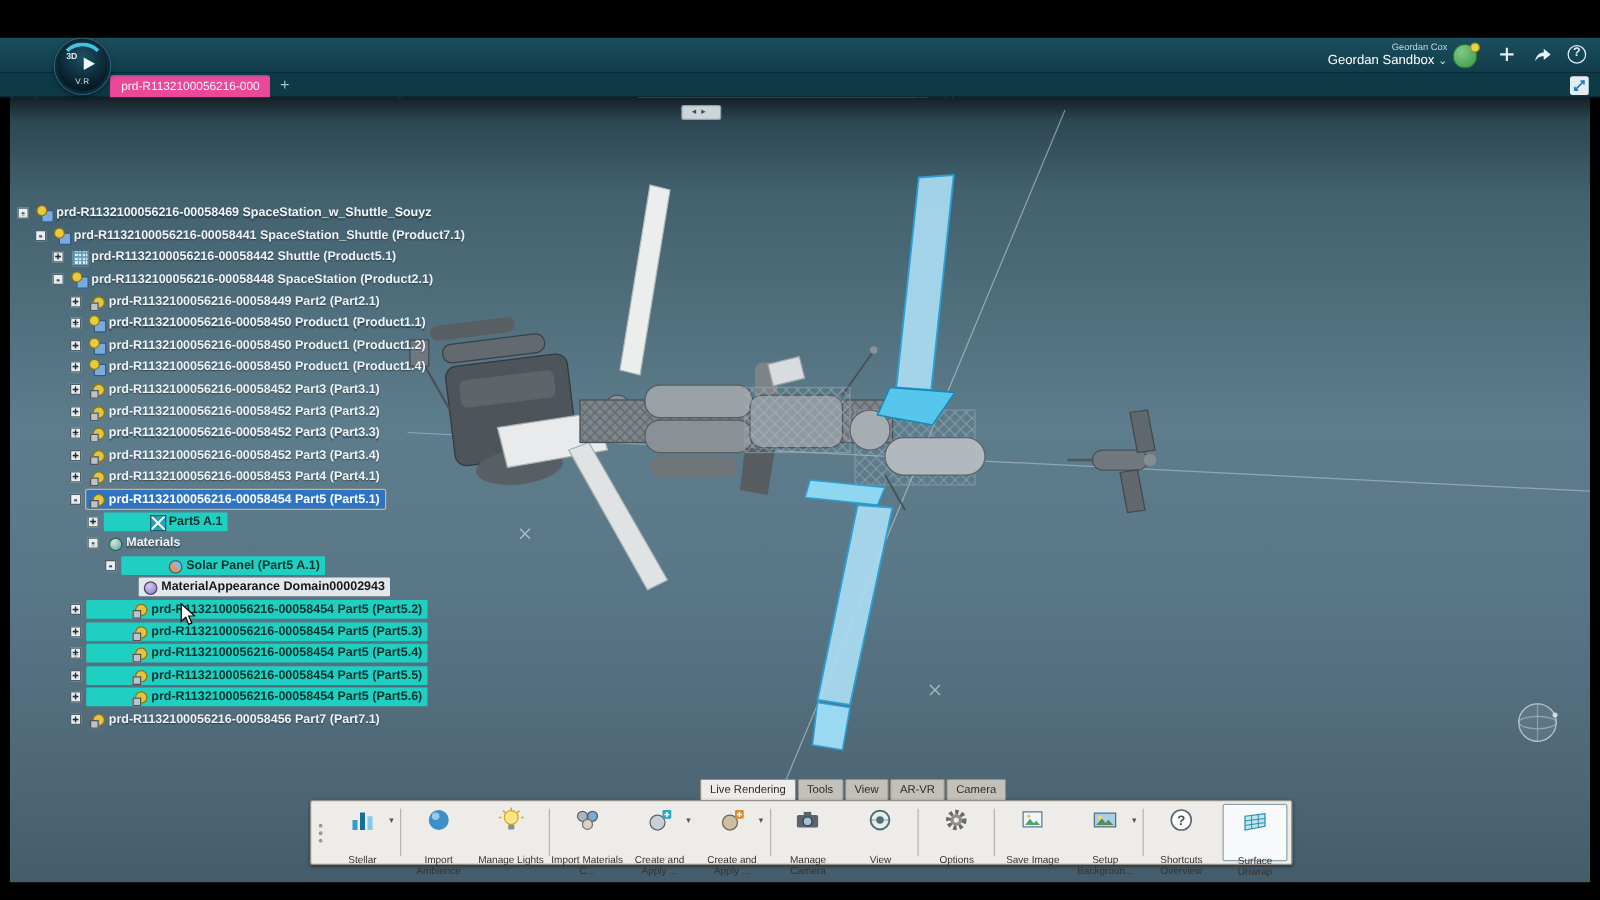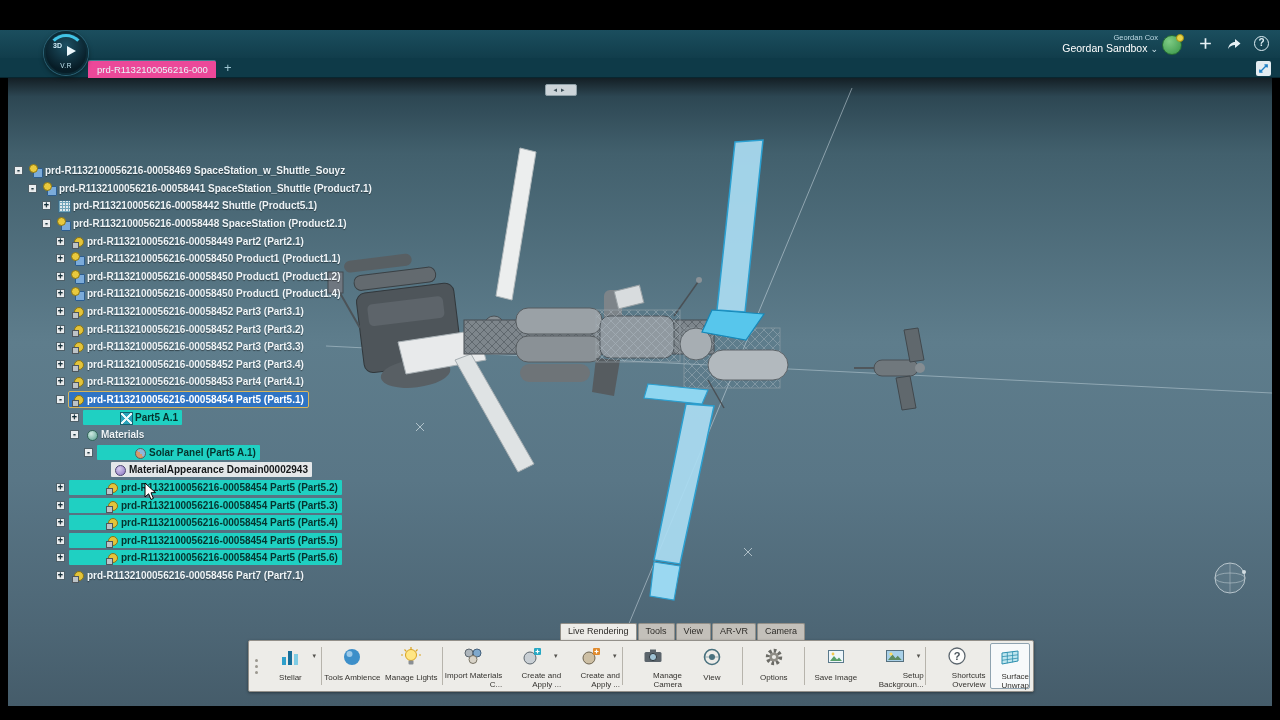--- a/index.html
+++ b/index.html
@@ -102,23 +102,23 @@
   .abtab.active{background:#edece8;}
   .toolbar{position:absolute;left:248px;top:640px;width:786px;height:52px;background:#edece8;
            border:1px solid #93908a;border-radius:2px;display:flex;align-items:stretch;
            padding:2px 3px;z-index:7;box-shadow:0 1px 3px rgba(0,0,0,.4);}
   .grip{width:9px;display:flex;flex-direction:column;justify-content:center;align-items:center;gap:3px;flex:none;}
   .grip i{width:3px;height:3px;border-radius:50%;background:#9b988f;}
   .tool{flex:1 1 0;min-width:0;display:flex;flex-direction:column;align-items:center;padding-top:2px;position:relative;}
   .ticn{height:24px;display:flex;align-items:center;justify-content:center;position:relative;}
   .tool .dd{position:absolute;top:9px;right:4px;font-size:7px;color:#55534e;}
   .tool .dd::before{content:"\25BE";}
-  .tlbl{font-size:8px;line-height:9px;color:#34322e;text-align:right;margin-top:4px;max-width:58px;}
+  .tlbl{font-size:8px;line-height:9px;color:#34322e;text-align:center;margin-top:16px;max-width:58px;}
   .tsep{width:1px;background:#b7b4ac;margin:4px 1px;flex:none;}
-  .unwrap-box{flex:none;width:40px;margin-left:4px;border:1px solid #8fa3b0;background:#f7f9fa;
+  .unwrap-box{flex:none;width:52px;margin-left:4px;border:1px solid #8fa3b0;background:#f7f9fa;
               border-radius:2px;display:flex;flex-direction:column;align-items:center;padding-top:2px;}
 </style>
 </head>
 <body>
 
 <div class="stage">
 
   <div class="edge" style="left:0;top:0;width:1280px;height:30px;"></div>
 
   <div class="topbar">
@@ -471,21 +471,21 @@
       <span class="tlbl">Stellar</span>
     </div>
     <div class="tsep"></div>
     <div class="tool">
       <span class="ticn">
         <svg width="22" height="22" viewBox="0 0 22 22">
             <circle cx="11" cy="11" r="8" fill="#3d8fc9"></circle>
             <circle cx="8.5" cy="8" r="3" fill="#bcdcf2" opacity="0.75"></circle>
           </svg>
       </span>
-      <span class="tlbl">Tools Ambience</span>
+      <span class="tlbl">Import Ambience</span>
     </div>
     <div class="tool">
       <span class="ticn">
         <svg width="22" height="22" viewBox="0 0 22 22">
             <path d="M11 1v3M3 9H1M21 9h-2M4.5 3.5l1.8 1.8M17.5 3.5l-1.8 1.8" stroke="#d9a320" stroke-width="1.2"></path>
             <circle cx="11" cy="9" r="5.5" fill="#ffe684" stroke="#d9a320"></circle>
             <rect x="8.5" y="14.5" width="5" height="4" rx="1" fill="#8a8f94"></rect>
           </svg>
       </span>
       <span class="tlbl">Manage Lights</span>

